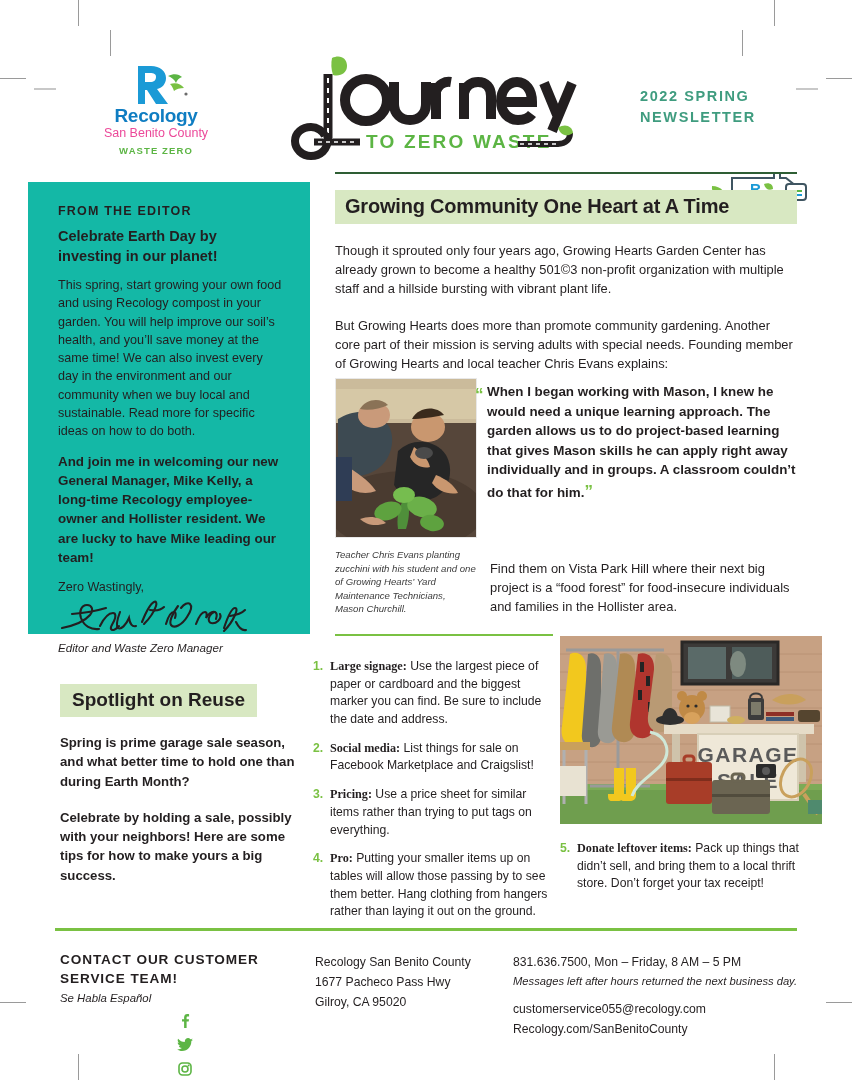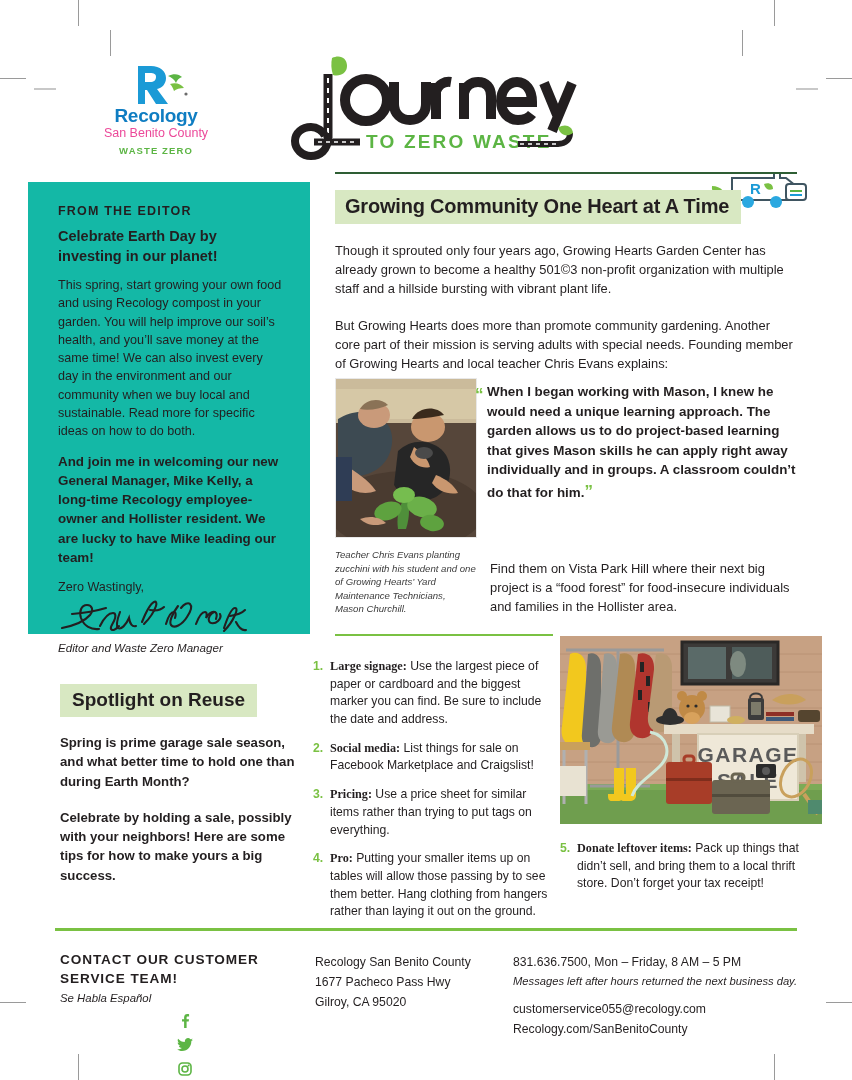--- a/index.html
+++ b/index.html
@@ -66,21 +66,21 @@
   .signature { height: 40px; margin: 0 0 2px -4px; }
   .editor-name { font-size: 12.6px; line-height: 1.35; }
   .editor-role { font-size: 11.6px; font-style: italic; line-height: 1.35; }
 
   
   .article { position: absolute; left: 335px; top: 190px; width: 462px; }
   .section-head {
     display: inline-block; background: #d8e8c2;
     font-size: 20px; font-weight: bold; color: #231f20;
     padding: 5px 10px 6px 10px; letter-spacing: -.2px;
-    width: 406px;
+    width: 462px;
   }
   .article p {
     font-size: 12.9px; line-height: 1.47; margin-top: 18px;
   }
 
   .quote-row { position: absolute; left: 335px; top: 378px; width: 462px; }
   .photo-garden {
     position: absolute; left: 0; top: 0; width: 142px; height: 160px;
     overflow: hidden; border: 1px solid #e8e8e8;
   }
@@ -204,20 +204,24 @@
         <line x1="24" y1="90" x2="70" y2="90" stroke="#231f20" stroke-width="7"></line>
         <line x1="28" y1="90" x2="68" y2="90" stroke="#ffffff" stroke-width="1.6" stroke-dasharray="4,4"></line>
         <text x="76" y="96" font-family="Liberation Sans, sans-serif" font-size="19" font-weight="bold" letter-spacing="2.2" fill="#5cb544">TO ZERO WASTE</text>
         <line x1="228" y1="92" x2="268" y2="92" stroke="#231f20" stroke-width="6"></line>
         <line x1="230" y1="92" x2="266" y2="92" stroke="#ffffff" stroke-width="1.4" stroke-dasharray="4,4"></line>
         <path d="M268 92 c8 0 12-5 12-11" fill="none" stroke="#231f20" stroke-width="6"></path>
         <path d="M268 76 c7-5 14-2 15 5 -6 4-12 3-15-5 z" fill="#7ac143"></path>
       </svg>
     </div>
 
+    <div class="issue">
+      <div class="issue-l1">2022 SPRING</div>
+      <div class="issue-l2">NEWSLETTER</div>
+    </div>
 
     <div class="truck">
       <svg width="130" height="50" viewBox="0 0 130 50">
         <path d="M42 36 V14 h42 v-5 h6 v5 h6 l10 8 v14 z" fill="#ffffff" stroke="#3f5561" stroke-width="2"></path>
         <rect x="96" y="20" width="20" height="16" rx="3" fill="#ffffff" stroke="#3f5561" stroke-width="2"></rect>
         <rect x="100" y="26" width="12" height="2" fill="#5cb544"></rect>
         <rect x="100" y="30" width="12" height="2" fill="#1b9ad6"></rect>
         <circle cx="58" cy="38" r="6" fill="#2aa8e0"></circle>
         <circle cx="86" cy="38" r="6" fill="#2aa8e0"></circle>
         <text x="60" y="30" font-family="Liberation Sans, sans-serif" font-size="15" font-weight="bold" fill="#1b9ad6">R</text>

